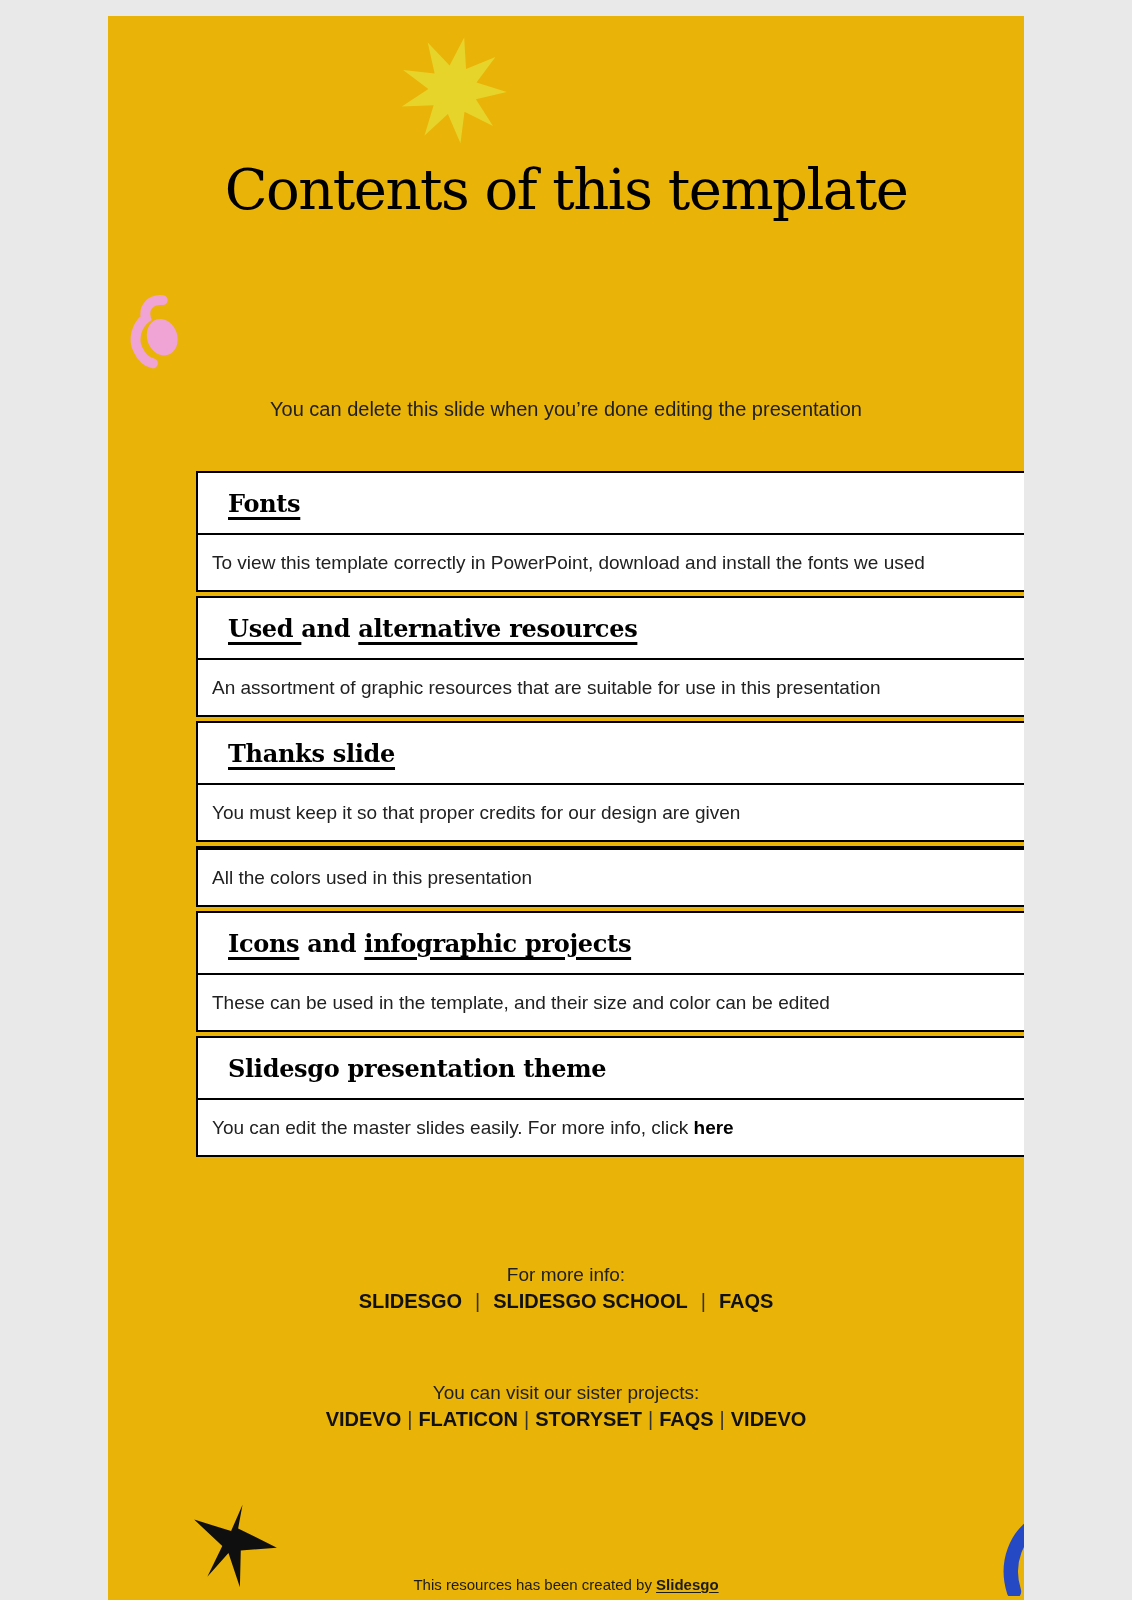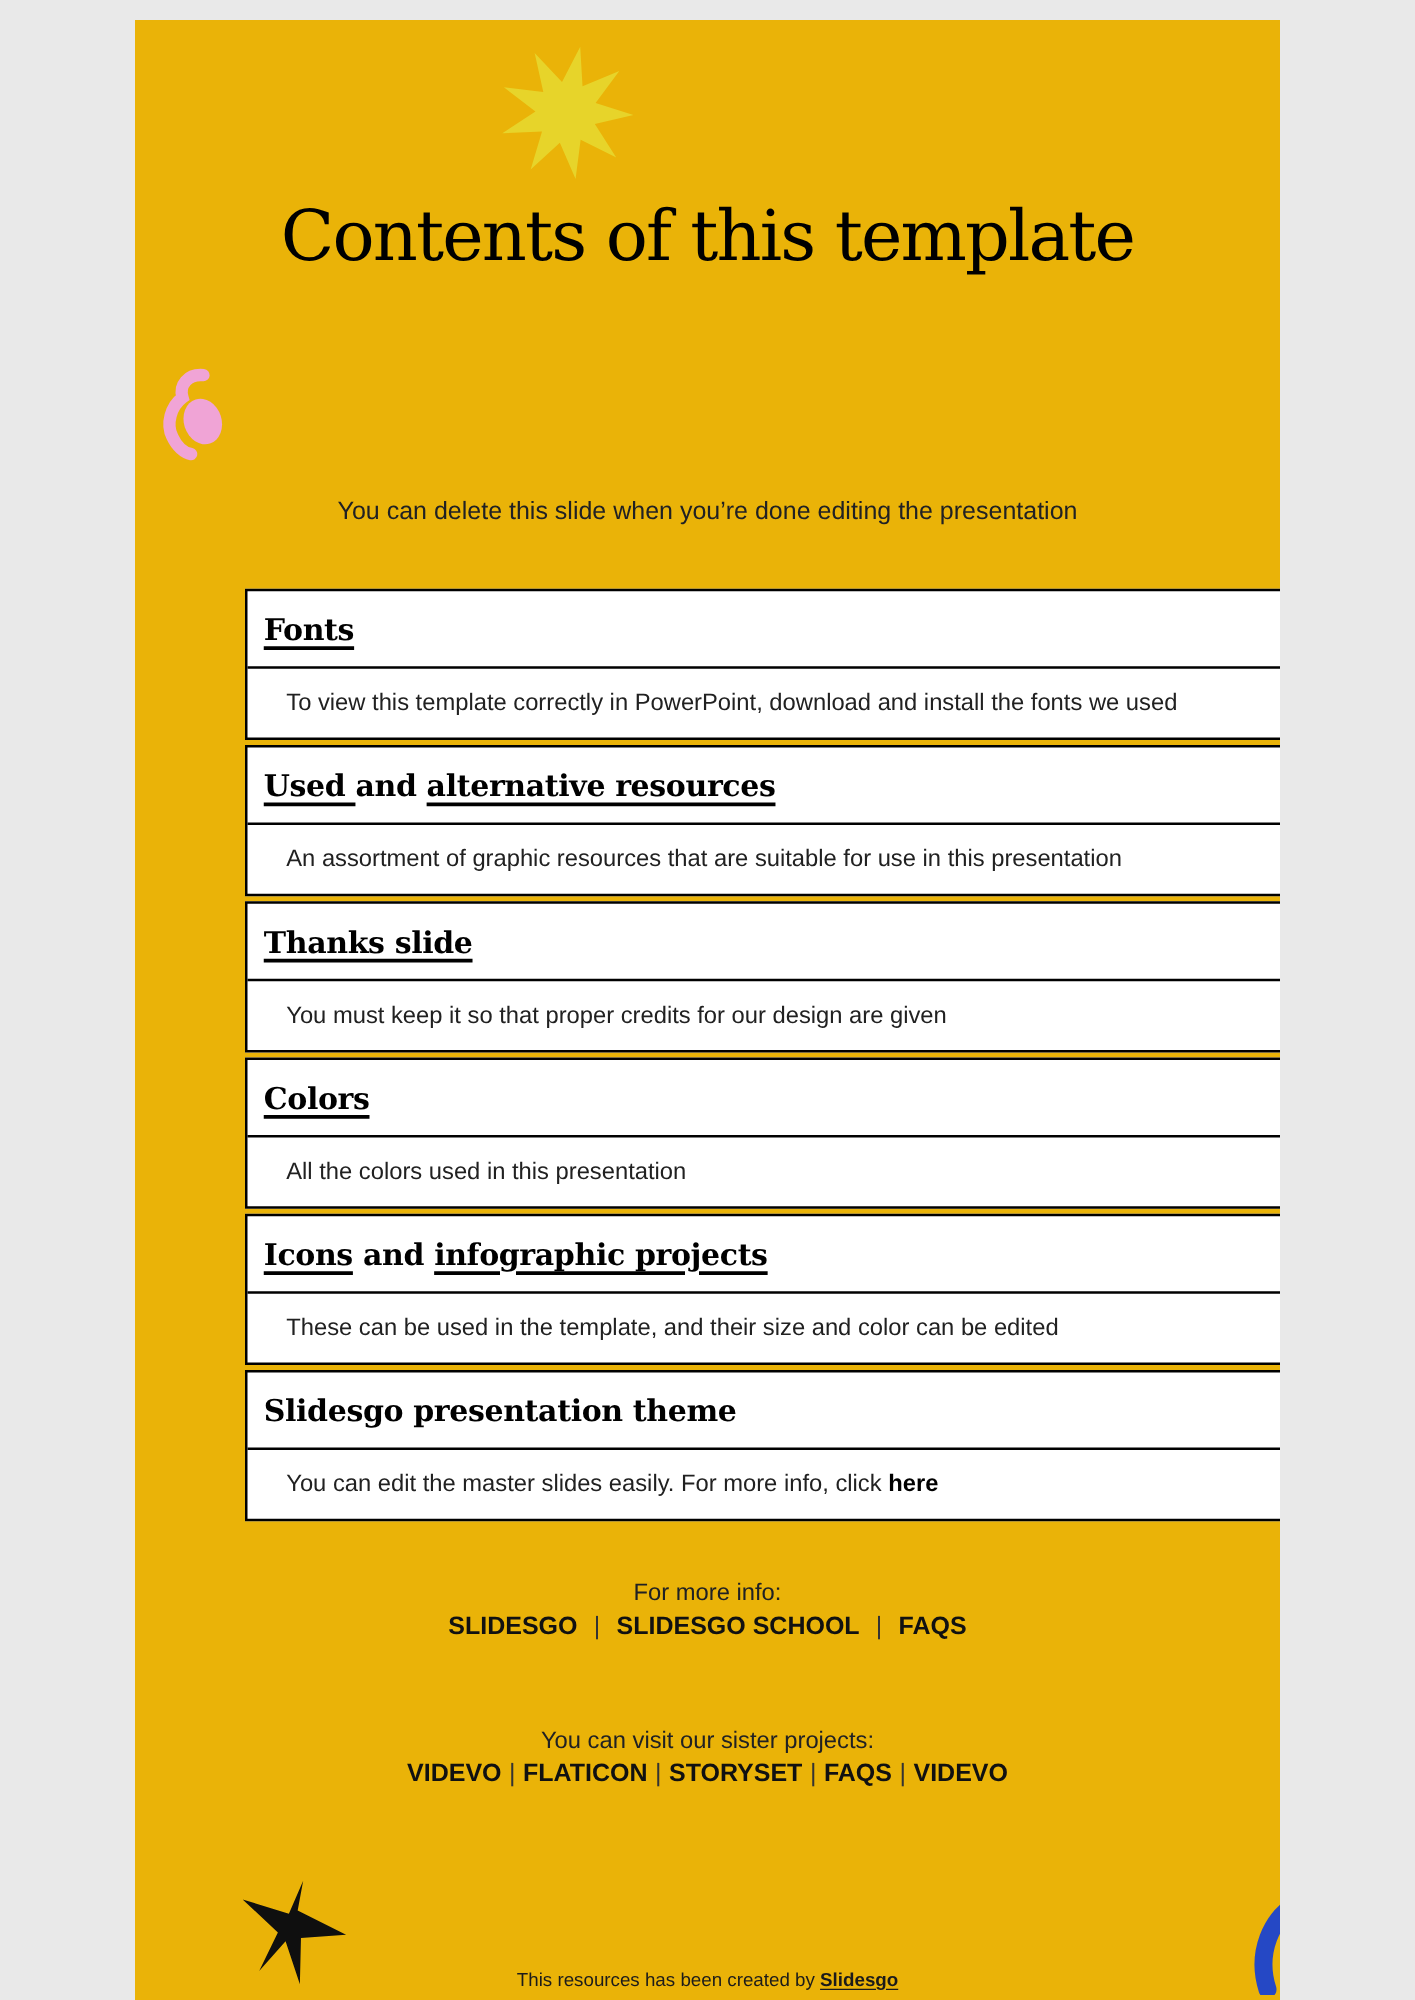--- a/index.html
+++ b/index.html
@@ -15,30 +15,30 @@
     text-align:center; font-family:"DejaVu Serif", serif; font-weight:500;
     font-size:56px; letter-spacing:-1.5px; color:#000; line-height:1.35;
   }
   .subtitle{
     position:absolute; top:382px; left:0; width:100%;
     text-align:center; font-size:20px; color:#202124;
   }
   .contents-table{ position:absolute; left:88px; top:455px; width:934px; }
   .group{ border:2px solid #000; margin-bottom:4px; background:#fff; }
   .group-heading{
-    height:60px; display:flex; align-items:center; padding:0 13px;
+    height:60px; display:flex; align-items:center; padding:0 30px;
     font-family:"DejaVu Serif", serif; font-weight:700; font-size:24px;
     color:#000; letter-spacing:-0.3px; white-space:pre;
   }
   .group-heading .u{
     text-decoration:underline; text-decoration-thickness:2.5px; text-underline-offset:5px;
   }
   .group-desc{
     border-top:2px solid #000; height:57px; display:flex; align-items:center;
-    padding:0 31px; font-size:19px; color:#212121; white-space:pre;
+    padding:0 14px; font-size:19px; color:#212121; white-space:pre;
   }
   .group-desc b{ color:#000; }
   .info-line{ position:absolute; left:0; width:100%; text-align:center; font-size:19px; color:#202124; }
   .links-line{ font-weight:700; font-size:20px; color:#111; }
   .links-line .sep{ font-weight:400; padding:0 13px; color:#333; }
   .links-line .sep-tight{ font-weight:400; padding:0 6px; color:#333; }
   .footer-line{ position:absolute; top:1560px; left:0; width:100%; text-align:center; font-size:15px; color:#1b1b1b; }
   .footer-line b{ text-decoration:underline; text-underline-offset:2px; }
 </style>
 </head>
@@ -96,23 +96,20 @@
     </div>
 
     <div class="group">
       <div class="group-heading">
         <span class="u">Thanks slide</span>
       </div>
       <div class="group-desc">You must keep it so that proper credits for our design are given</div>
     </div>
 
     <div class="group">
-      <div class="group-heading">
-        <span class="u">Colors</span>
-      </div>
       <div class="group-desc">All the colors used in this presentation</div>
     </div>
 
     <div class="group">
       <div class="group-heading">
         <span class="u">Icons</span><span> and </span><span class="u">infographic projects</span>
       </div>
       <div class="group-desc">These can be used in the template, and their size and color can be edited</div>
     </div>
 

